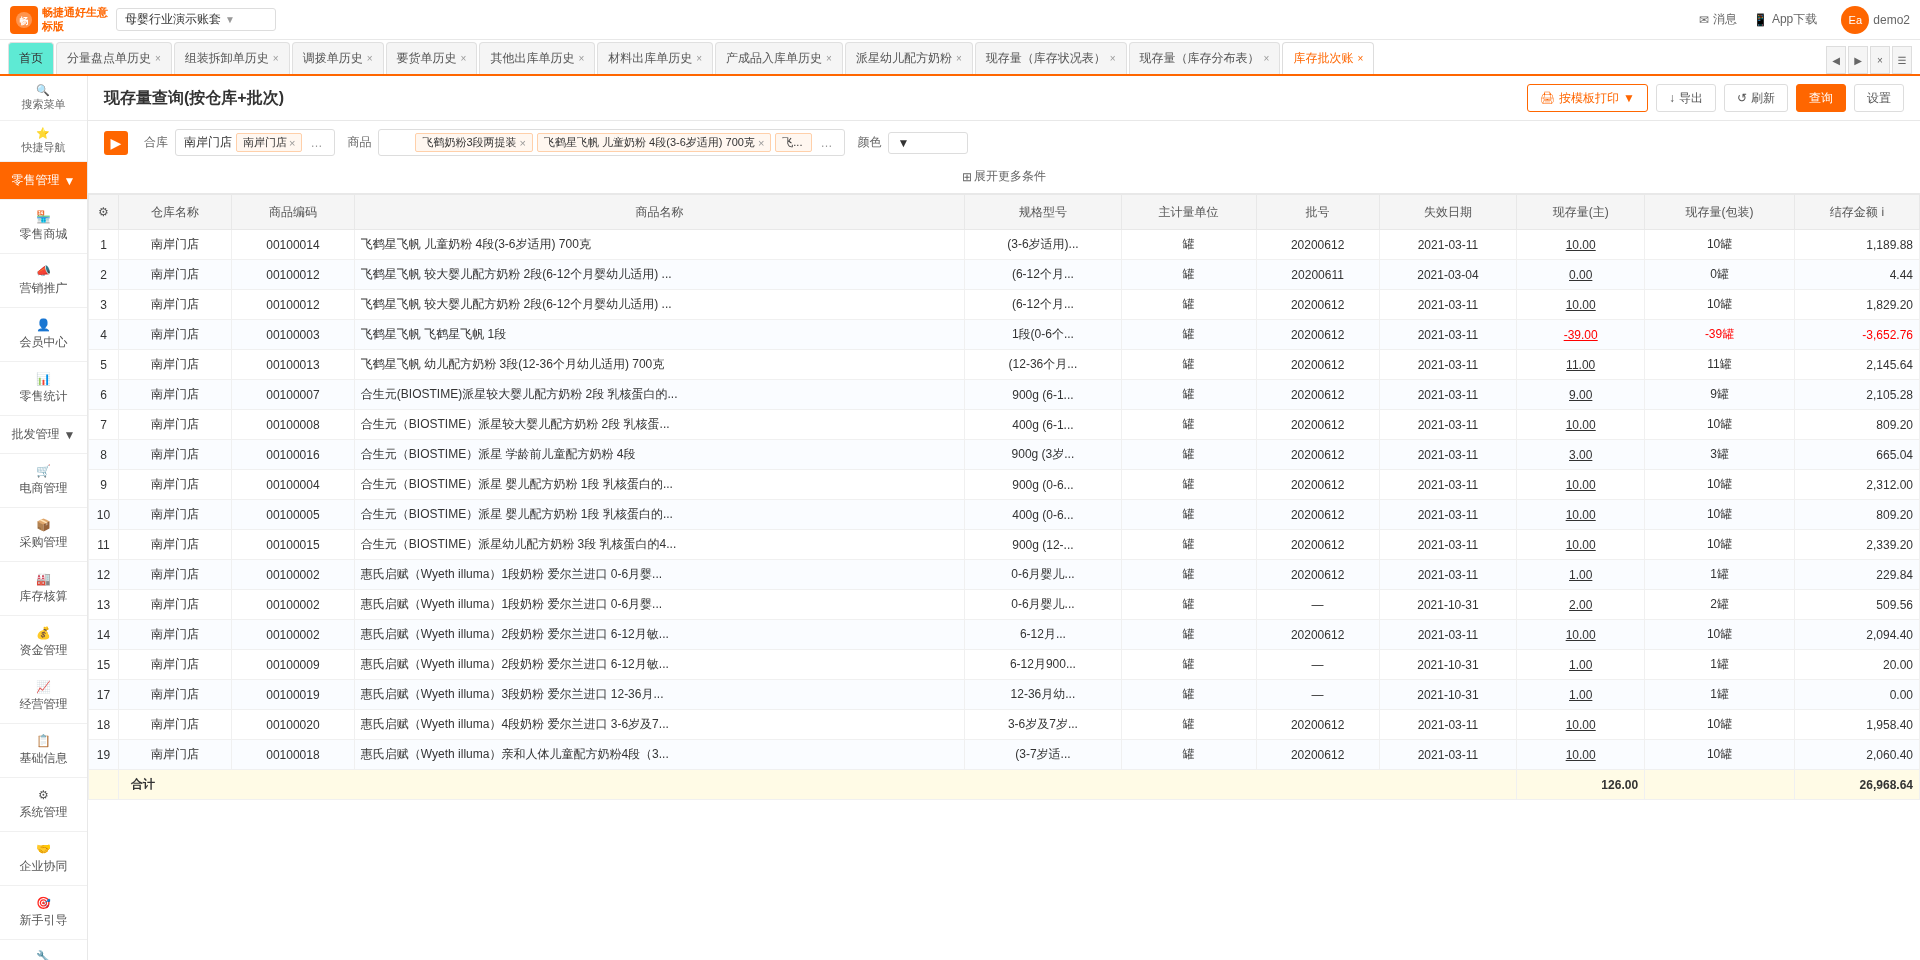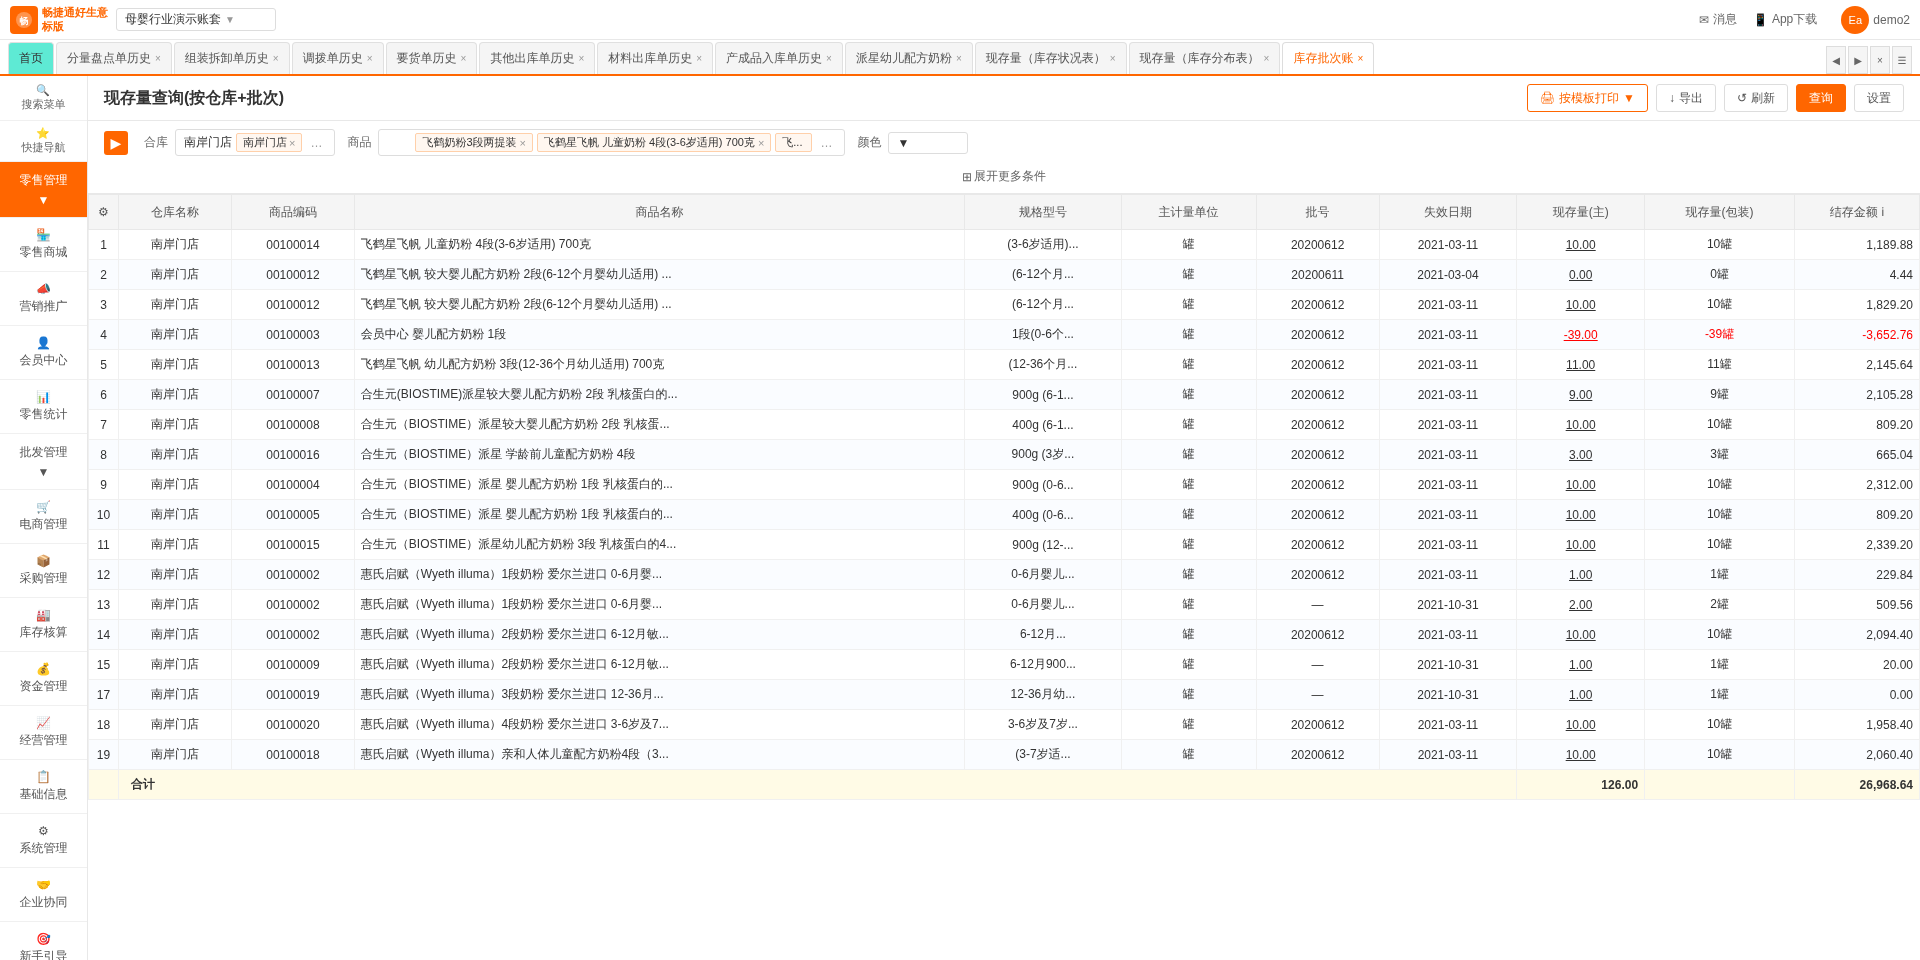--- a/index.html
+++ b/index.html
@@ -181,21 +181,21 @@
       display: flex;
       flex-direction: column;
       align-items: center;
       gap: 2px;
     }
     .sidebar-item.active {
       background: #ff6600;
       color: #fff;
     }
     .sidebar-item.has-arrow {
-      flex-direction: column;
+      flex-direction: row;
       justify-content: center;
       gap: 4px;
     }
 
     
     .content-area {
       flex: 1;
       display: flex;
       flex-direction: column;
       overflow: hidden;
@@ -658,21 +658,21 @@
     <td>20200612</td>
     <td>2021-03-11</td>
     <td class="underline">10.00</td>
     <td class="">10罐</td>
     <td class="text-right">1,829.20</td>
   </tr>
             <tr>
     <td>4</td>
     <td>南岸门店</td>
     <td>00100003</td>
-    <td class="text-left">会员中心 婴儿配方奶粉 1段</td>
+    <td class="text-left">飞鹤星飞帆 飞鹤星飞帆 1段</td>
     <td>1段(0-6个...</td>
     <td>罐</td>
     <td>20200612</td>
     <td>2021-03-11</td>
     <td class="negative underline">-39.00</td>
     <td class="negative">-39罐</td>
     <td class="negative text-right">-3,652.76</td>
   </tr>
             <tr>
     <td>5</td>

